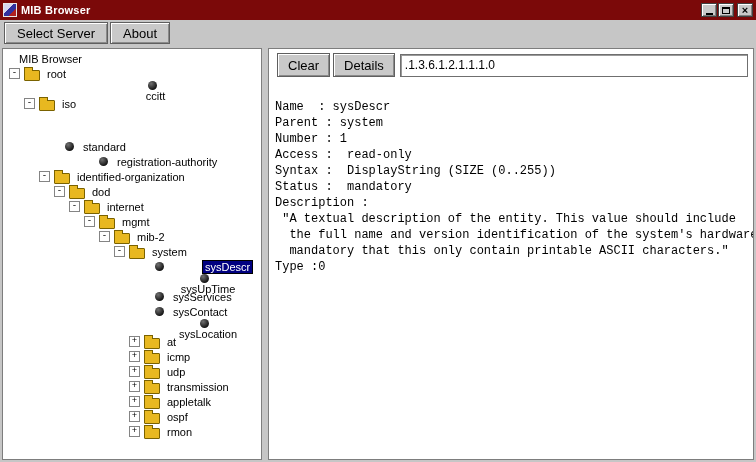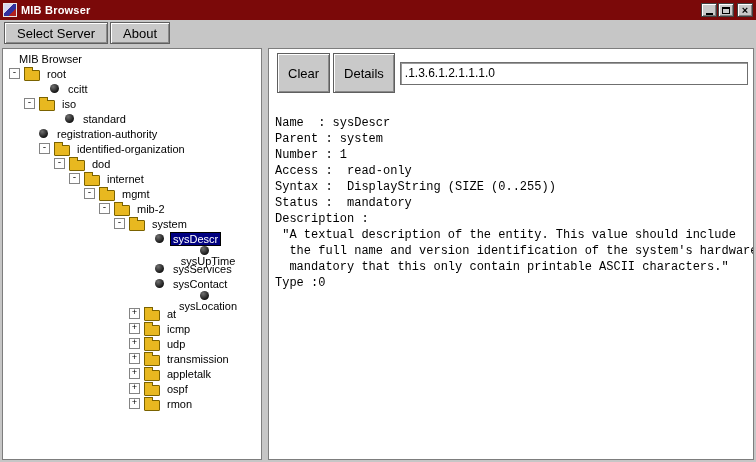--- a/index.html
+++ b/index.html
@@ -78,29 +78,29 @@
   .folder-icon::before {
     content: ""; position: absolute; top: -4px; left: -1px;
     width: 7px; height: 3px; background: var(--folder);
     border: 1px solid #7a6200; border-bottom: none;
   }
   .leaf-icon {
     width: 9px; height: 9px; flex: none; border-radius: 50%; margin-right: 7px;
     background: radial-gradient(circle at 35% 30%, #707070, #101010 75%);
   }
   .tree-label { padding: 0 2px; }
-  .tree-label.sel { background: var(--selection); color: #fff; outline: 1px solid #000; }
+  .tree-label.sel { background: var(--selection); color: #fff; outline: 1px solid #000; margin-left: 32px; }
 
   
   .detail-panel {
     flex: 1; background: #fff; border: 1px solid #7d7d7d;
     display: flex; flex-direction: column; min-width: 0;
   }
   .detail-toolbar { display: flex; align-items: center; padding: 4px 5px 4px 8px; gap: 3px; flex: none; }
-  .detail-toolbar .btn { height: 40px; padding: 3px 10px; }
+  .detail-toolbar .btn { height: 24px; padding: 3px 10px; }
   .oid-input {
     flex: 1; height: 23px; margin-left: 2px;
     border: 1px solid #6f6f6f;
     box-shadow: inset 1px 1px 0 #9a9a9a;
     background: #fff; padding: 2px 4px;
     font-family: "Liberation Sans", sans-serif; font-size: 12px; color: #000;
   }
   .detail-text {
     flex: 1; padding: 18px 4px 4px 6px; overflow: hidden;
     font-family: "Liberation Mono", monospace; font-size: 12px; line-height: 16px;
@@ -136,34 +136,34 @@
   <div class="main">
     <div class="tree-panel" id="tree">
         <div class="tree-row" style="padding-left: 14px;">
           <span class="tree-label">MIB Browser</span>
         </div>
         <div class="tree-row" style="padding-left: 6px;">
           <span class="expander">-</span>
           <span class="folder-icon"></span>
           <span class="tree-label">root</span>
         </div>
-        <div class="tree-row" style="padding-left: 47px;">
+        <div class="tree-row" style="padding-left: 47px; flex-direction: column;">
           <span class="leaf-icon"></span>
           <span class="tree-label">ccitt</span>
         </div>
         <div class="tree-row" style="padding-left: 21px;">
           <span class="expander">-</span>
           <span class="folder-icon"></span>
           <span class="tree-label">iso</span>
         </div>
-        <div class="tree-row" style="padding-left: 62px;">
+        <div class="tree-row" style="padding-left: 62px; margin-top: 28px;">
           <span class="leaf-icon"></span>
           <span class="tree-label">standard</span>
         </div>
-        <div class="tree-row" style="padding-left: 36px;">
+        <div class="tree-row" style="padding-left: 96px;">
           <span class="leaf-icon"></span>
           <span class="tree-label">registration-authority</span>
         </div>
         <div class="tree-row" style="padding-left: 36px;">
           <span class="expander">-</span>
           <span class="folder-icon"></span>
           <span class="tree-label">identified-organization</span>
         </div>
         <div class="tree-row" style="padding-left: 51px;">
           <span class="expander">-</span>

